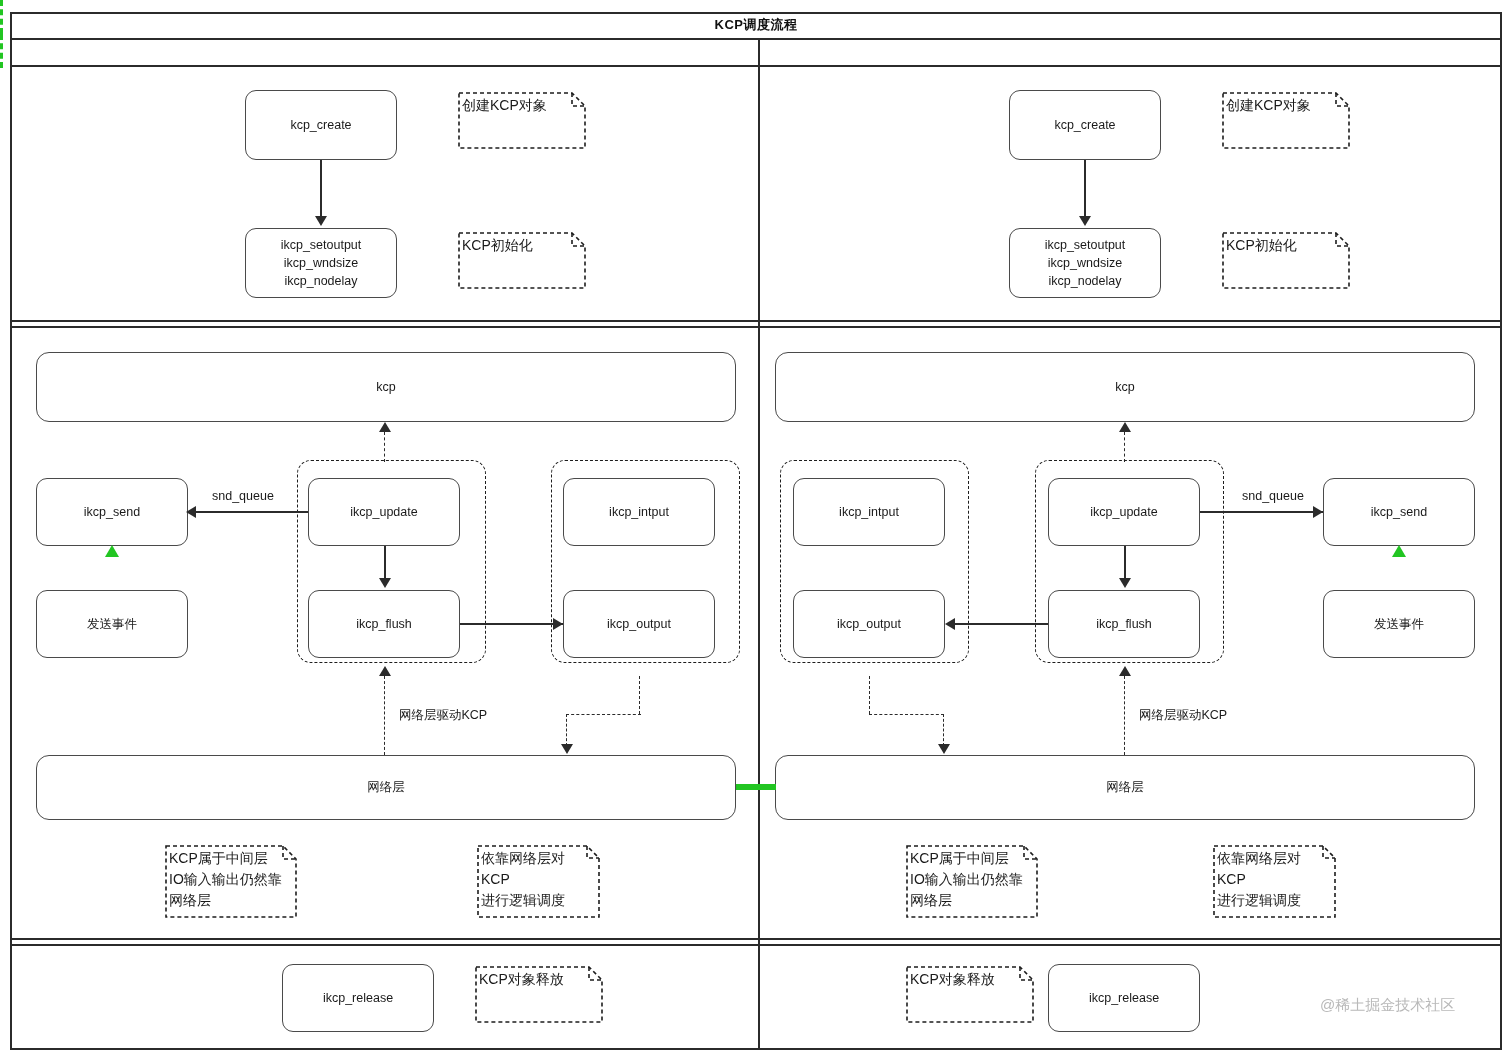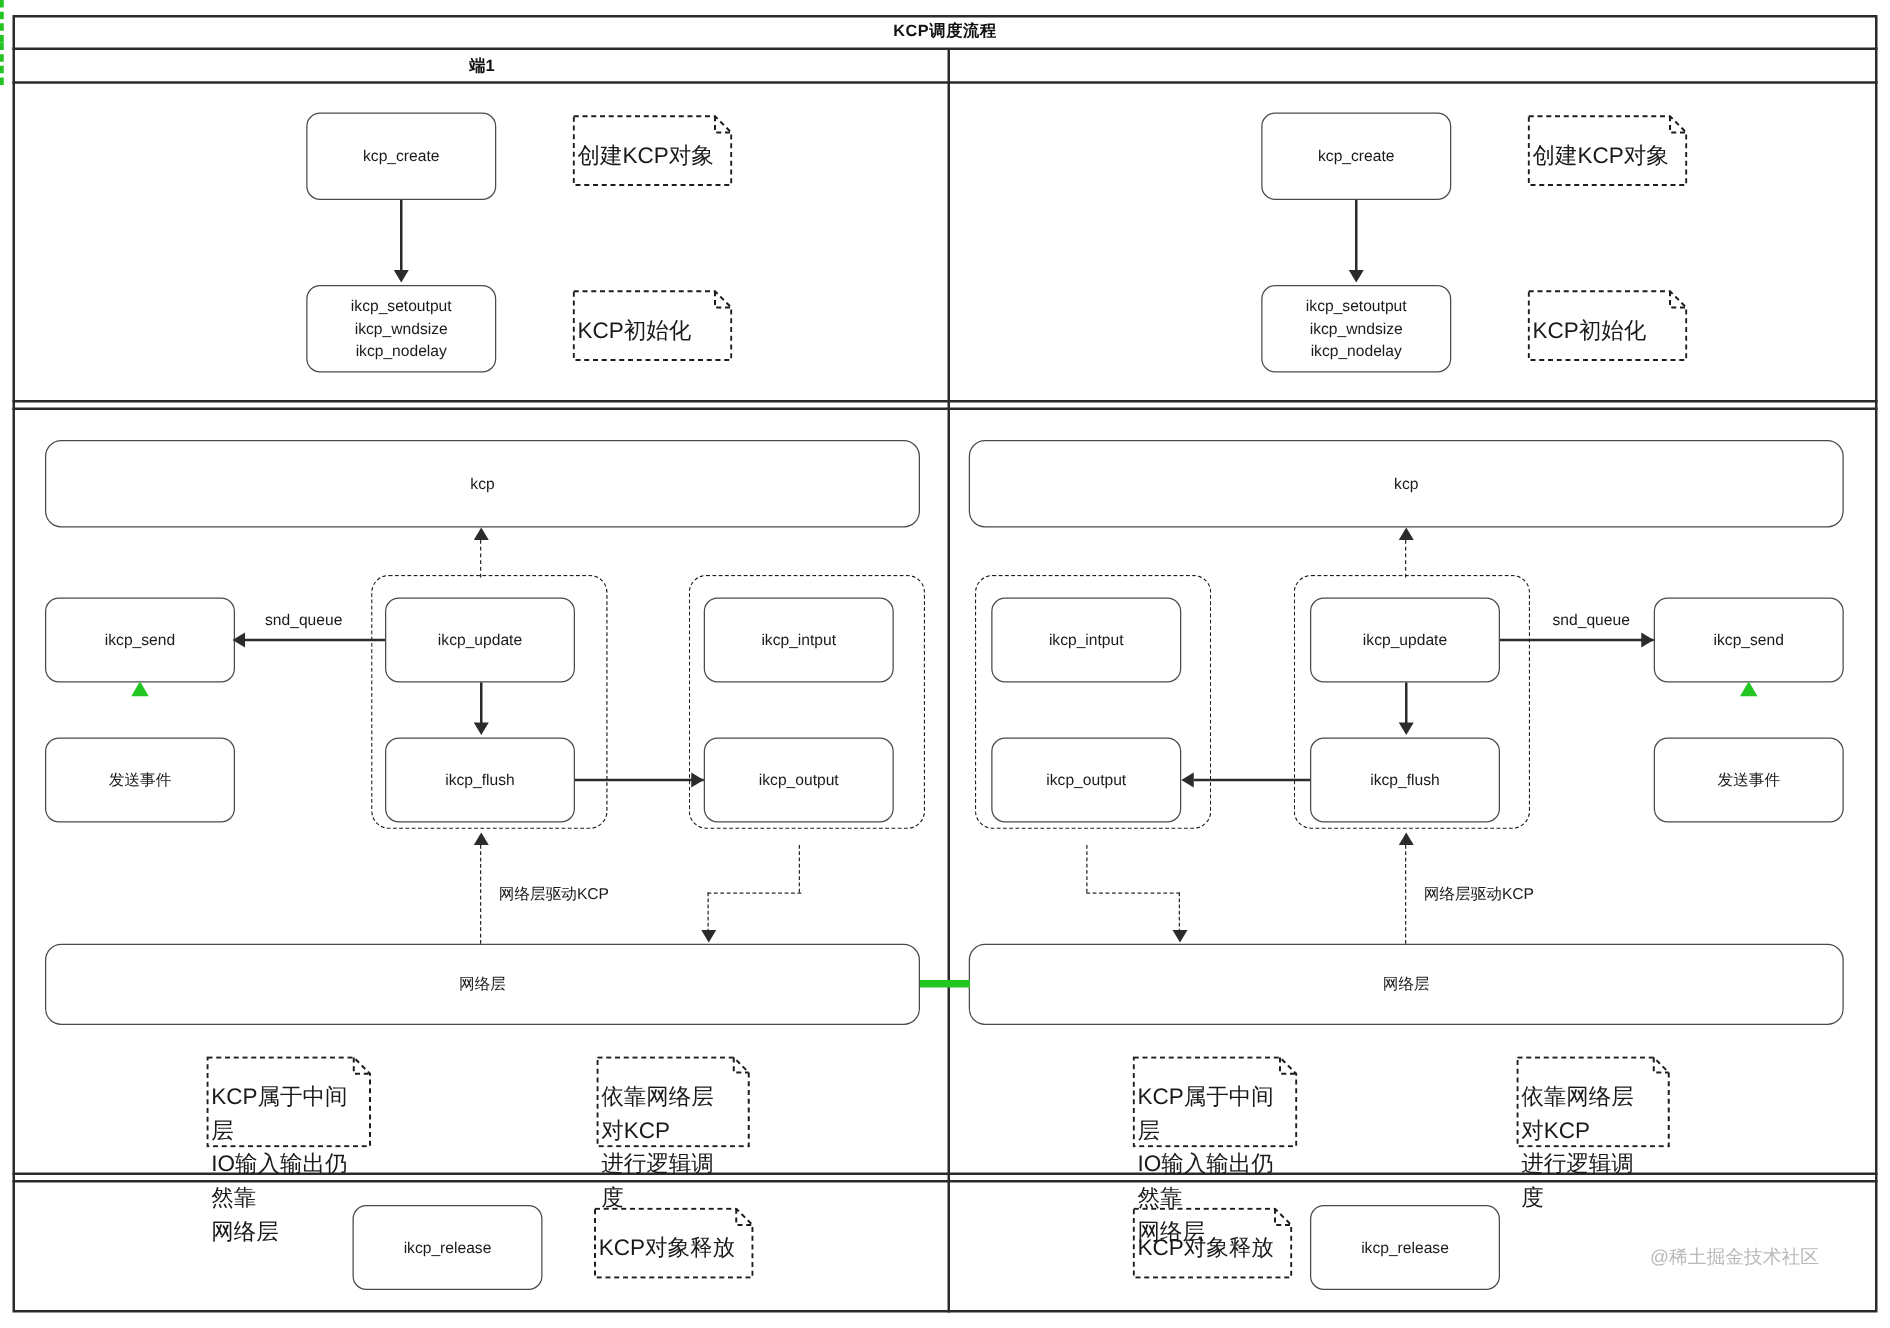--- a/index.html
+++ b/index.html
@@ -23,21 +23,21 @@
   .box.wide{border-radius:13px;}
   .box .multi{white-space:pre-line;}
 
   
   .group{position:absolute;box-sizing:border-box;border:1.8px dashed #1d1d1d;
          border-radius:14px;background:transparent;}
 
   
   .note{position:absolute;box-sizing:border-box;background:transparent;}
   .note .noteshape{position:absolute;inset:0;}
-  .note .notetext{position:absolute;left:4px;top:19px;right:12px;font-size:18px;
+  .note .notetext{position:absolute;left:4px;top:3px;right:12px;font-size:14px;
                   color:#1a1a1a;line-height:1.5;white-space:pre-line;}
 
   
   .edge{position:absolute;background:#2b2b2b;}
   .edge.v{width:1.6px;}
   .edge.h{height:1.6px;}
   .dash{position:absolute;}
   .dash.v{width:0;border-left:1.8px dashed #2b2b2b;}
   .dash.h{height:0;border-top:1.8px dashed #2b2b2b;}
   .green.v{width:0;border-left:3px dashed #22c522;}
@@ -57,21 +57,20 @@
 </head>
 <body>
 
 <div id="canvas">
 
   <div class="frame" style="left:10px;top:12px;width:1492px;height:1038px;"></div>
 
   <div class="title-bar" style="left:10px;top:12px;width:1492px;height:26px;">KCP调度流程</div>
   <div class="hline" style="left:10px;top:38px;width:1492px;height:2px;"></div>
 
-  <div class="lane-head" style="left:12px;top:40px;width:747px;height:25px;">端1</div>
   <div class="hline" style="left:10px;top:65px;width:1492px;height:2px;"></div>
 
   <div class="vline" style="left:758px;top:40px;width:2px;height:1010px;"></div>
 
   <div class="hline" style="left:10px;top:320px;width:1492px;height:2px;"></div>
   <div class="hline" style="left:10px;top:326px;width:1492px;height:2px;"></div>
 
   <div class="hline" style="left:10px;top:938px;width:1492px;height:2px;"></div>
   <div class="hline" style="left:10px;top:944px;width:1492px;height:2px;"></div>
 

